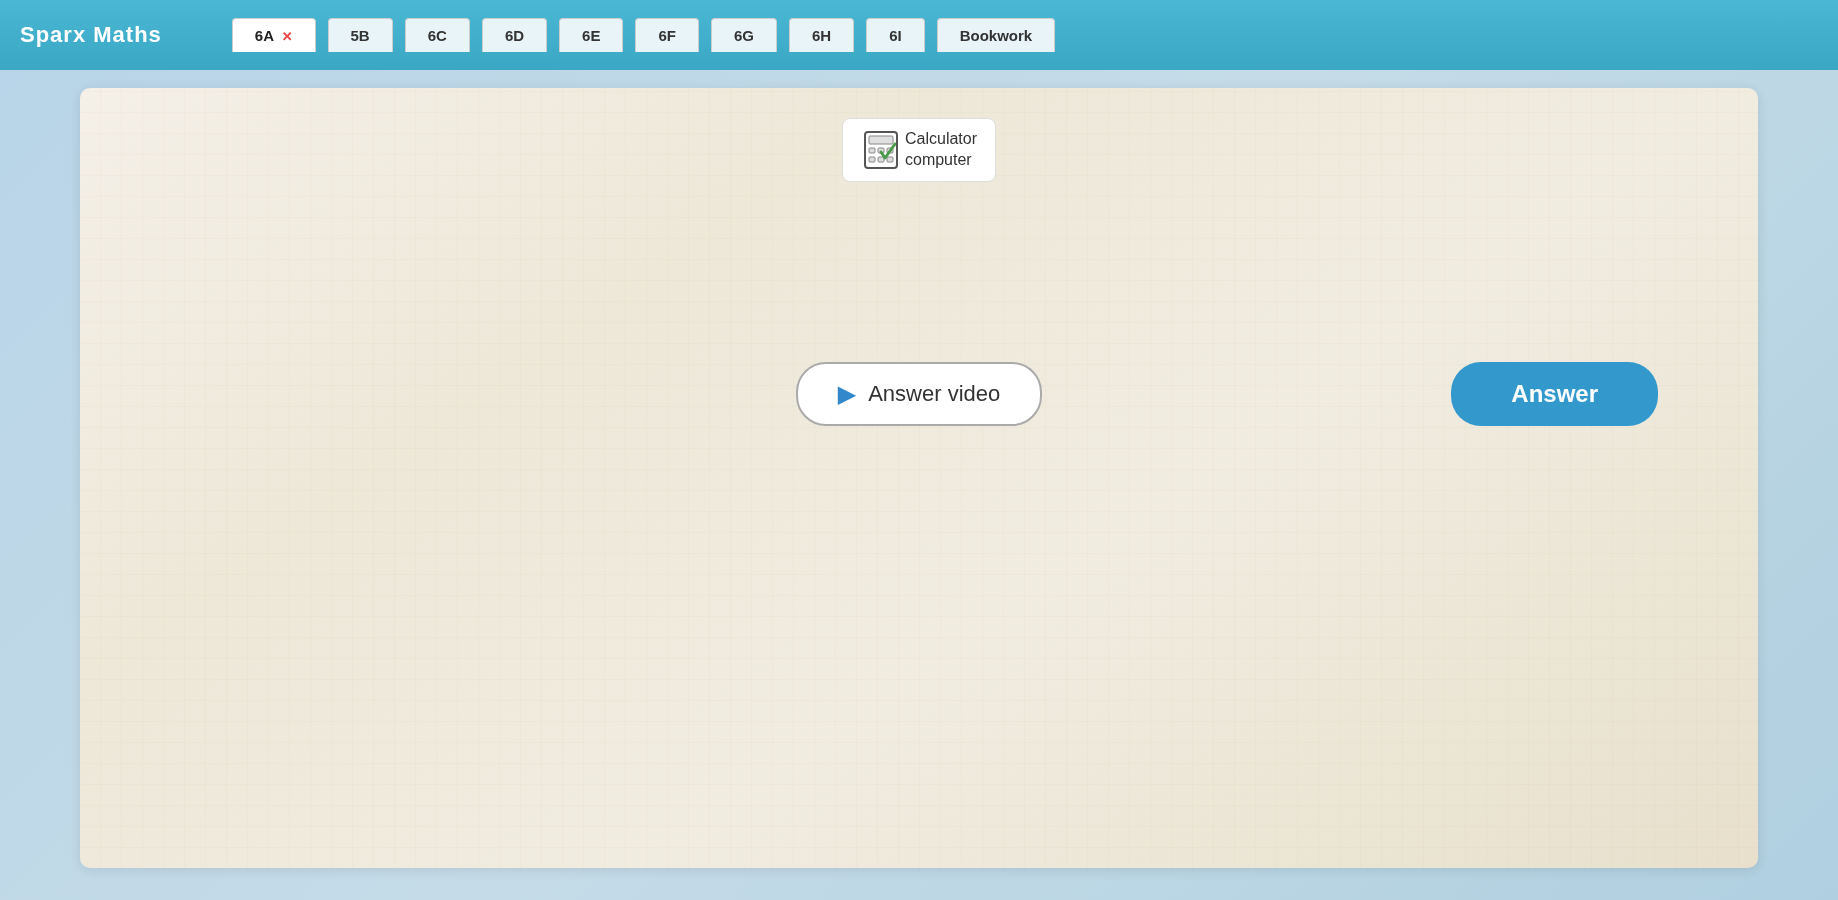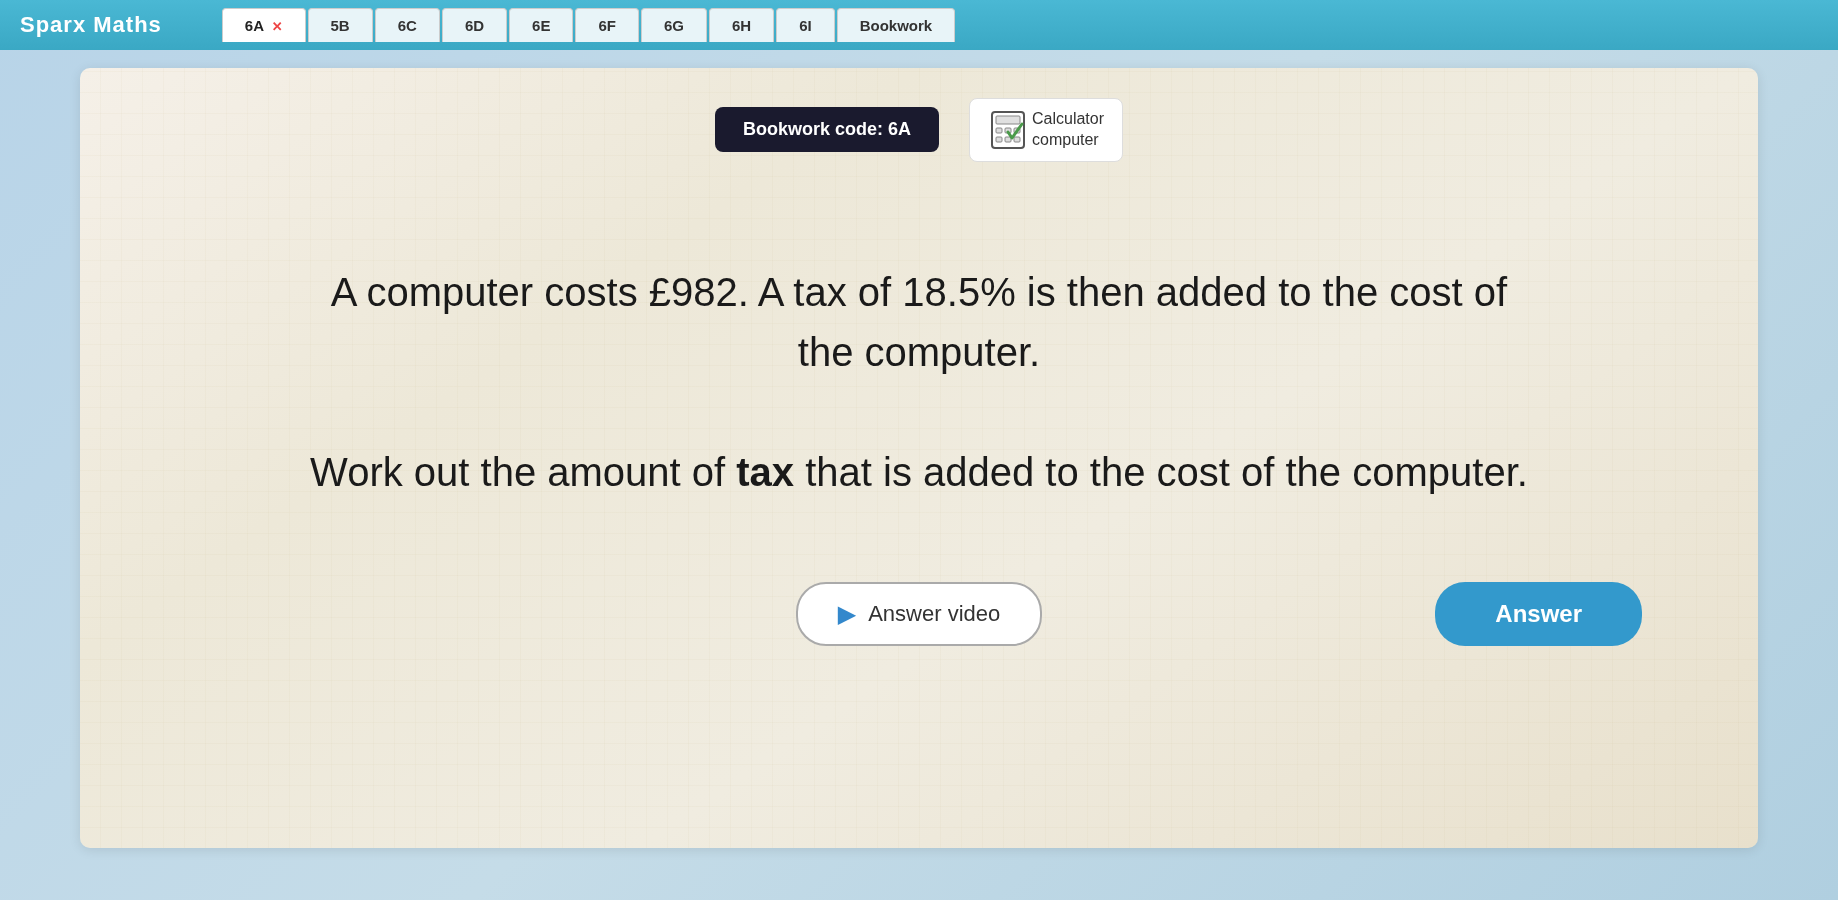--- a/index.html
+++ b/index.html
@@ -11,21 +11,21 @@
     body {
       width: 1838px;
       height: 900px;
       background: linear-gradient(135deg, #b8d4e8 0%, #c5dce8 50%, #b0cfe0 100%);
       font-family: 'Segoe UI', Arial, sans-serif;
       overflow: hidden;
     }
 
     .top-bar {
       background: linear-gradient(180deg, #4ab8d4 0%, #3aa8c4 100%);
-      height: 50px;
+      height: 70px;
       display: flex;
       align-items: center;
       padding: 0 20px;
     }
 
     .logo {
       color: white;
       font-size: 22px;
       font-weight: bold;
       letter-spacing: 1px;
@@ -42,20 +42,21 @@
       padding: 8px 22px;
       font-size: 15px;
       font-weight: 600;
       color: #333;
       background: #e8f4f8;
       border: 1px solid #ccc;
       border-bottom: none;
       cursor: pointer;
       border-radius: 4px 4px 0 0;
       margin-right: 2px;
+      margin-left: 10px;
     }
 
     .nav-tab.active {
       background: #fff;
       color: #222;
       position: relative;
     }
 
     .nav-tab .x-mark {
       color: #e44;
@@ -175,21 +176,21 @@
     .answer-btn {
       background: #3399cc;
       color: white;
       border: none;
       border-radius: 30px;
       padding: 18px 60px;
       font-size: 24px;
       font-weight: 600;
       cursor: pointer;
       position: absolute;
-      right: 16px;
+      right: 0;
     }
   </style>
 </head>
 <body>
 
 <div class="top-bar">
   <div class="logo">Sparx Maths</div>
   <div class="nav-tabs">
     <div class="nav-tab active">
       <span>6A</span>
@@ -220,21 +221,20 @@
       <span>6I</span>
     </div>
     <div class="nav-tab">
       <span>Bookwork</span>
     </div>
   </div>
 </div>
 
 <div class="main-content">
   <div class="top-info-bar">
-    <div class="bookwork-badge">Bookwork code: 6A</div>
     <div class="calculator-badge">
       <svg class="calculator-icon" viewBox="0 0 40 40" xmlns="http://www.w3.org/2000/svg">
         <rect x="4" y="2" width="32" height="36" rx="3" ry="3" fill="none" stroke="#555" stroke-width="2"></rect>
         <rect x="8" y="6" width="24" height="8" rx="1" fill="#e0e0e0" stroke="#888" stroke-width="1"></rect>
         <rect x="8" y="18" width="6" height="5" rx="1" fill="#ddd" stroke="#888" stroke-width="1"></rect>
         <rect x="17" y="18" width="6" height="5" rx="1" fill="#ddd" stroke="#888" stroke-width="1"></rect>
         <rect x="26" y="18" width="6" height="5" rx="1" fill="#ddd" stroke="#888" stroke-width="1"></rect>
         <rect x="8" y="27" width="6" height="5" rx="1" fill="#ddd" stroke="#888" stroke-width="1"></rect>
         <rect x="17" y="27" width="6" height="5" rx="1" fill="#ddd" stroke="#888" stroke-width="1"></rect>
         <rect x="26" y="27" width="6" height="5" rx="1" fill="#ddd" stroke="#888" stroke-width="1"></rect>
@@ -242,30 +242,20 @@
         <polyline points="20,22 24,28 34,14" fill="none" stroke="#4a9a4a" stroke-width="3" stroke-linecap="round" stroke-linejoin="round"></polyline>
       </svg>
       <div class="calculator-text">
         <div>Calculator</div>
         <div>computer</div>
       </div>
     </div>
   </div>
 
   <div class="question-area">
-    <div class="question-text">
-      <p>
-        A computer costs £982. A tax of 18.5% is then added to the cost of
-      </p>
-      <p>the computer.</p>
-      <br>
-      <p>
-        Work out the amount of <strong>tax</strong> that is added to the cost of the computer.
-      </p>
-    </div>
 
     <div class="bottom-actions">
       <button class="watch-video-btn">
         <span class="video-icon">▶</span>
         <span>Answer video</span>
       </button>
       <button class="answer-btn">Answer</button>
     </div>
   </div>
 </div>

